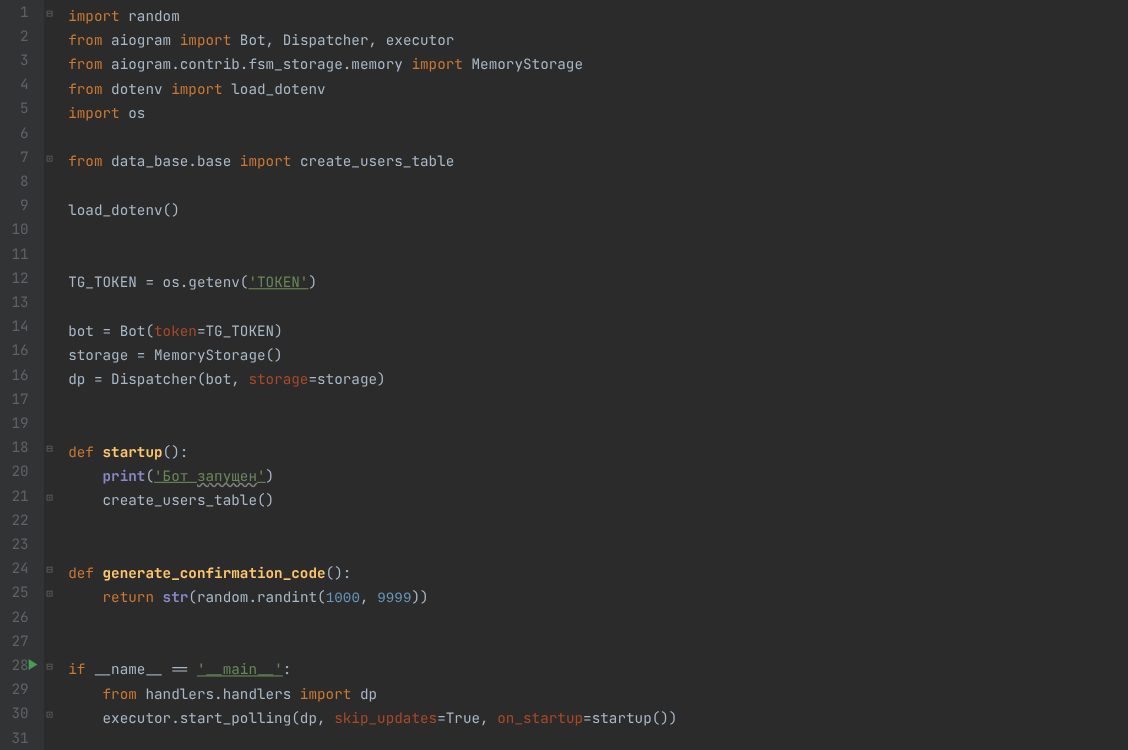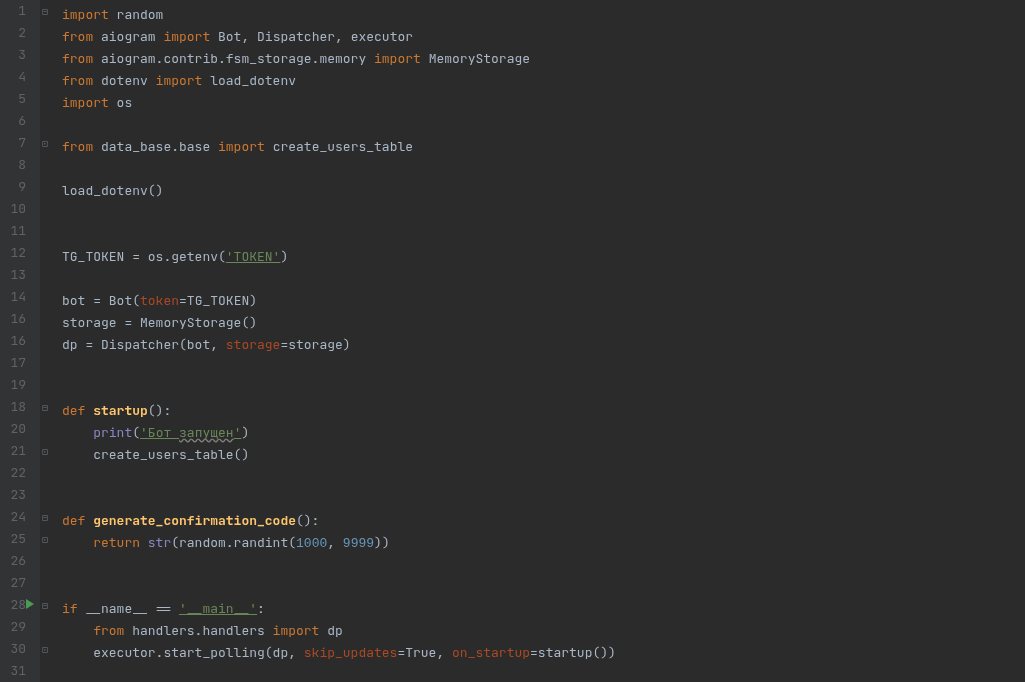--- a/index.html
+++ b/index.html
@@ -66,21 +66,21 @@
       height: 22px;
       display: block;
     }
     .kw { color: #cc7832; }
     .id { color: #a9b7c6; }
     .fn { color: #ffc66d; font-weight: bold; }
     .str { color: #6a8759; text-decoration: underline; }
     .num { color: #6897bb; font-family: Liberation Mono, monospace; }
     .param { color: #aa4926; }
     .punct { color: #a9b7c6; }
-    .builtin { color: #8888c6; }
+    .builtin { color: #8888c6; font-weight: bold; }
     .warn {
       color: #6a8759;
       text-decoration: underline wavy #808080;
       text-decoration-skip-ink: none;
       margin-top: 47px;
     }
   </style>
 </head>
 <body>
 

